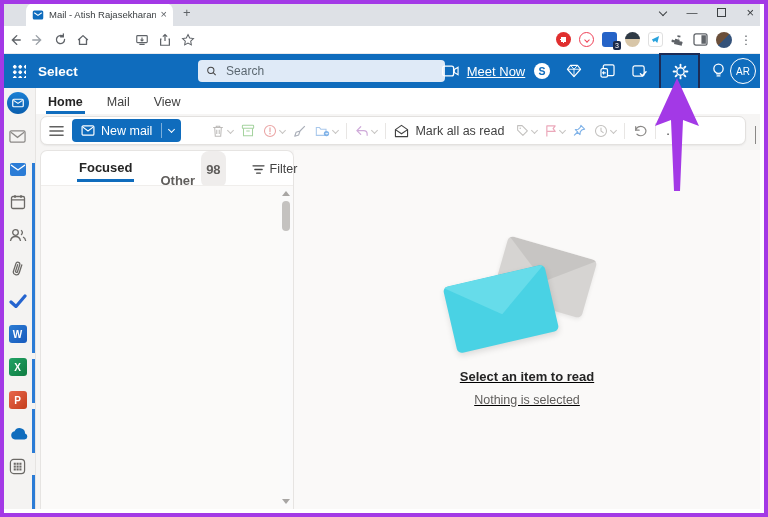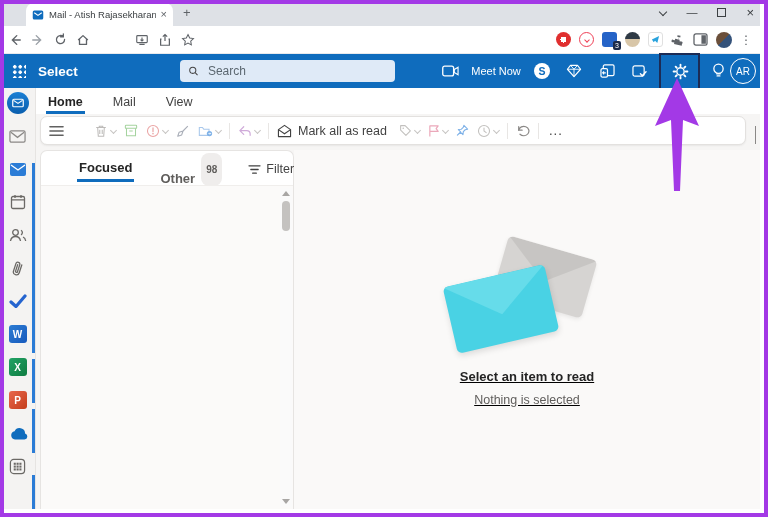--- a/index.html
+++ b/index.html
@@ -28,46 +28,46 @@
   .exts{display:flex;align-items:center;gap:8px;margin-left:auto;}
   .ext-dot{width:15px;height:15px;border-radius:50%;}
   .ext-sq{width:15px;height:15px;border-radius:3px;}
   .badge3{position:absolute;right:-4px;bottom:-3px;background:#1b2a4a;color:#fff;font-size:7px;padding:0 2px;border-radius:2px;line-height:9px;}
   .bavatar{width:16px;height:16px;border-radius:50%;background:linear-gradient(135deg,#6b4f3a 0 50%,#34527a 50% 100%);}
 
   
   .obar{left:0;top:54px;width:760px;height:34px;background:#0F6CBD;display:flex;align-items:center;color:#fff;}
   .waffle{width:14px;height:14px;margin-left:12px;background:radial-gradient(circle,#fff 1.5px,transparent 1.8px);background-size:5.5px 5.5px;background-position:0 0;}
   .oname{font-size:13.5px;font-weight:bold;margin-left:12px;}
-  .osearch{position:absolute;left:180px;top:6px;width:215px;height:22px;background:#dfeaf7;border-radius:4px;display:flex;align-items:center;padding:0 8px;gap:7px;}
+  .osearch{position:absolute;left:198px;top:6px;width:247px;height:22px;background:#dfeaf7;border-radius:4px;display:flex;align-items:center;padding:0 8px;gap:7px;}
   .osearch input{border:none;outline:none;background:transparent;font-size:12px;color:#333;width:100%;font-family:"Liberation Sans",sans-serif;}
   .osearch input::placeholder{color:#5b6770;}
   .hdr-ic{position:absolute;top:0;height:34px;display:flex;align-items:center;justify-content:center;color:#fff;}
-  .meetnow{font-size:11px;white-space:nowrap;}
+  .meetnow{font-size:13px;white-space:nowrap;text-decoration:underline;}
   .skype{width:16px;height:16px;border-radius:50%;background:#fff;color:#0F6CBD;font-size:10.5px;font-weight:bold;display:flex;align-items:center;justify-content:center;}
   .gearbox{position:absolute;left:659px;top:53px;width:41px;height:38px;border:2px solid #1c2b55;}
   .aravatar{width:26px;height:26px;border-radius:50%;border:1.5px solid #fff;display:flex;align-items:center;justify-content:center;font-size:10px;color:#fff;}
 
   
   .main{left:0;top:88px;width:760px;height:421px;display:flex;background:#f6f5f4;}
 
   
   .rail{position:relative;width:36px;height:100%;background:#f4f3f2;border-right:1px solid #e6e4e2;display:flex;flex-direction:column;align-items:center;padding-top:4px;gap:11px;flex:0 0 36px;}
   .ritem{position:relative;width:100%;height:22px;display:flex;align-items:center;justify-content:center;color:#6b6966;}
   .selbar{position:absolute;left:1px;top:2px;width:3px;height:18px;background:#2b7cd6;border-radius:2px;}
   .olc{width:22px;height:22px;border-radius:50%;background:linear-gradient(180deg,#1b7fd4,#0a5eae);display:flex;align-items:center;justify-content:center;}
   .doc{width:18px;height:18px;border-radius:3px;color:#fff;font-size:10px;font-weight:bold;display:flex;align-items:center;justify-content:center;}
   .word{background:linear-gradient(135deg,#2b7cd3,#185abd);}
   .excel{background:linear-gradient(135deg,#21a366,#107c41);}
   .ppt{background:linear-gradient(135deg,#e8674d,#c43e1c);}
   .railline{position:absolute;right:0;top:75px;width:3px;height:346px;background:linear-gradient(to bottom,#2b7cd6 0 190px,#f4f3f2 190px 196px,#2b7cd6 196px 240px,#f4f3f2 240px 246px,#2b7cd6 246px 290px,#f4f3f2 290px 312px,#2b7cd6 312px 100%);}
 
   
   .col{position:relative;flex:1;display:flex;flex-direction:column;}
-  .rtabs{height:26px;background:#fff;display:flex;align-items:flex-end;gap:26px;padding:0 0 0 10px;}
+  .rtabs{height:26px;background:#fff;display:flex;align-items:flex-end;gap:20px;padding:0 0 0 10px;}
   .rtab{font-size:12.5px;color:#424242;padding:4px 2px 5px;}
   .rtab.active{font-weight:bold;color:#242424;border-bottom:3px solid #0F6CBD;padding-bottom:2px;}
   .tbband{height:36px;position:relative;}
   .tbox{position:absolute;left:4px;top:2px;width:706px;height:29px;background:#fff;border:1px solid #e3e1df;border-radius:7px;box-shadow:0 1px 2px rgba(0,0,0,.06);display:flex;align-items:center;padding:0 8px;gap:8px;}
   .tb-ic{display:flex;align-items:center;gap:2px;}
   .tb-sep{width:1px;height:16px;background:#e8e6e4;}
   .newmail{height:23px;background:#0F6CBD;border-radius:4px;display:flex;align-items:center;color:#fff;overflow:hidden;}
   .nm-main{display:flex;align-items:center;gap:6px;padding:0 9px;font-size:12.5px;}
   .nm-split{width:1px;height:15px;background:rgba(255,255,255,.45);}
   .nm-chev{padding:0 7px;display:flex;align-items:center;}
@@ -75,21 +75,21 @@
   .dots3{font-size:13px;color:#424242;letter-spacing:1px;margin-left:2px;}
   .collapse-chev{position:absolute;right:4px;top:12px;color:#8a8886;}
   .mchv{width:5px;height:5px;border-right:1.3px solid #c6c4c2;border-bottom:1.3px solid #c6c4c2;transform:rotate(45deg);margin-left:1px;}
 
   
   .content{flex:1;display:flex;min-height:0;}
   .listcard{position:relative;width:254px;margin-left:4px;background:#fff;border:1px solid #e6e4e2;border-bottom:none;border-radius:7px 7px 0 0;flex:0 0 254px;display:flex;flex-direction:column;}
   .listhead{height:34px;display:flex;align-items:center;padding:0 10px;gap:26px;}
   .lfocused{font-size:13px;font-weight:bold;color:#242424;border-bottom:3px solid #0F6CBD;padding:6px 2px 4px;}
   .lother{font-size:13px;color:#605e5c;display:flex;align-items:flex-end;gap:6px;padding-top:3px;font-weight:bold;}
-  .cntpill{background:#efedec;color:#5f5d5b;font-size:10px;border-radius:8px;padding:11px 5px;}
+  .cntpill{background:#efedec;color:#5f5d5b;font-size:13px;border-radius:8px;padding:11px 5px;}
   .lfilter{margin-left:auto;display:flex;align-items:center;gap:5px;color:#424242;font-size:12.5px;padding-top:2px;}
   .listempty{flex:1;background:#fbfaf9;border-top:1px solid #f0eeec;position:relative;}
   .scrollbar{position:absolute;right:1px;top:2px;bottom:2px;width:12px;background:#fafafa;display:flex;flex-direction:column;align-items:center;}
   .sb-arrow{width:0;height:0;border-left:4px solid transparent;border-right:4px solid transparent;margin:3px 0;}
   .sb-up{border-bottom:5px solid #a8a6a4;}
   .sb-down{border-top:5px solid #a8a6a4;margin-top:auto;}
   .sb-thumb{width:8px;height:30px;border-radius:4px;background:#c4c2c0;margin-top:2px;}
 
   .reading{flex:1;background:#faf9f8;display:flex;align-items:center;justify-content:center;text-decoration:underline;}
   .empty{display:flex;flex-direction:column;align-items:center;margin-top:-6px;}
@@ -326,20 +326,33 @@
         <span class="rtab active">Home</span>
         <span class="rtab">Mail</span>
         <span class="rtab">View</span>
       </div>
 
       <div class="tbband">
         <div class="tbox">
           <svg width="15" height="12" viewBox="0 0 16 12" style="color:#616160">
               <path d="M1 1.5h14M1 6h14M1 10.5h14" stroke="currentColor" stroke-width="1.6" stroke-linecap="round"></path>
             </svg>
+          <div class="newmail">
+            <span class="nm-main">
+              <svg width="14" height="11" viewBox="0 0 16 13">
+                  <rect x="1" y="1" width="14" height="11" rx="1.5" stroke="#fff" stroke-width="1.4" fill="none"></rect>
+                  <path d="M2 2.5l6 4.5 6-4.5" stroke="#fff" stroke-width="1.4" fill="none"></path>
+                </svg>
+              <span>New mail</span>
+            </span>
+            <span class="nm-split"></span>
+            <span class="nm-chev">
+                <span class="chv" style="color:#fff;width:5px;height:5px;margin-top:-3px"></span>
+              </span>
+          </div>
           <div style="width:14px"></div>
           <div class="tb-ic" style="color:#bdbbb9">
             <svg width="14" height="14" viewBox="0 0 16 16">
                 <path d="M2.5 4h11M6 4V2.5h4V4M4.2 4l.7 10h6.2l.7-10M6.6 6.5v5M9.4 6.5v5" stroke="currentColor" stroke-width="1.2" fill="none"></path>
               </svg>
               <span class="mchv"></span>
           </div>
           <div class="tb-ic" style="color:#a5d39f">
             <svg width="14" height="13" viewBox="0 0 16 15">
                 <rect x="1.5" y="1.5" width="13" height="3.5" rx="0.8" stroke="currentColor" stroke-width="1.2" fill="none"></rect>

